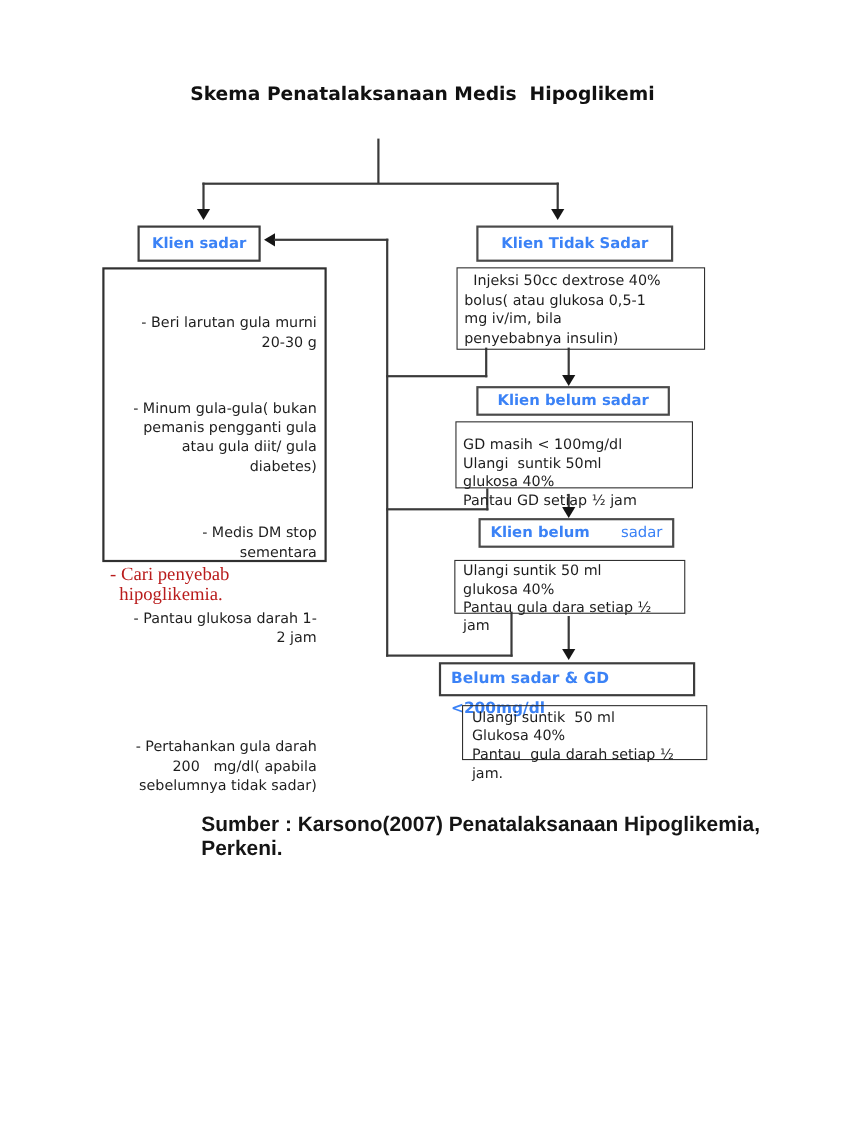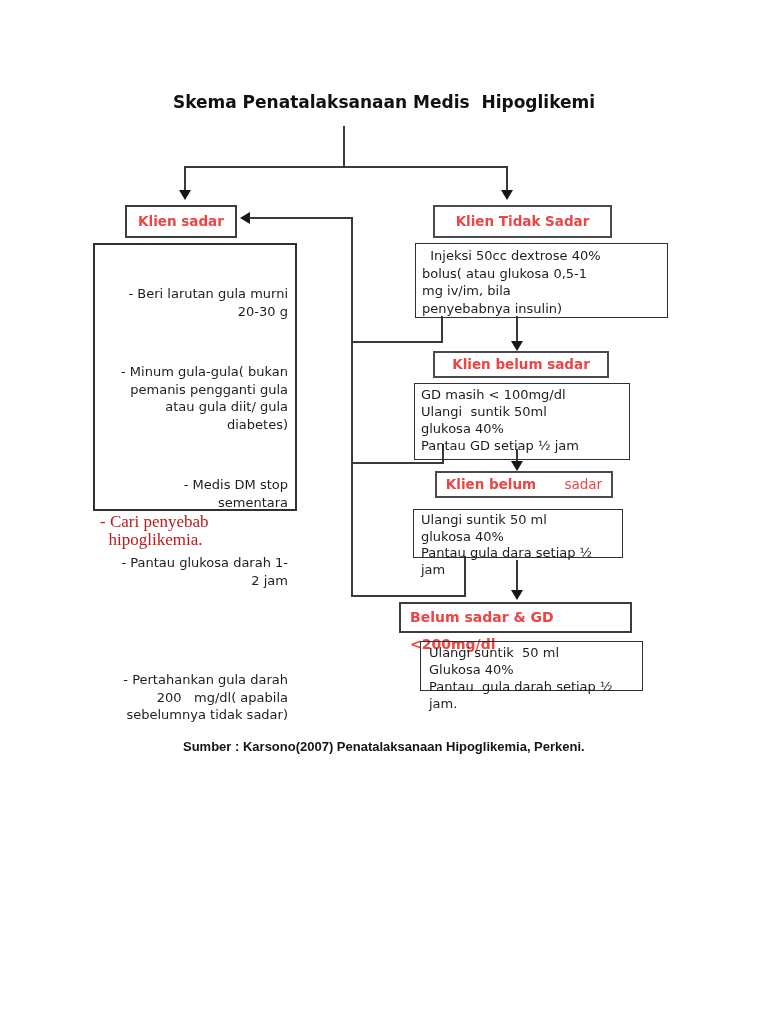--- a/index.html
+++ b/index.html
@@ -1,60 +1,60 @@
 <!DOCTYPE html>
 <html><head>
 <meta charset="utf-8">
 <style>
   html,body{margin:0;padding:0;}
   body{width:768px;height:1024px;background:#ffffff;position:relative;
        font-family:"DejaVu Sans",sans-serif;color:#1d1d1d;overflow:hidden;}
 
-  .title{position:absolute;top:92px;left:0;width:768px;text-align:center;
+  .title{position:absolute;top:76px;left:0;width:768px;text-align:center;
          font-size:17px;font-weight:bold;color:#111;white-space:pre;}
 
   
   .line{position:absolute;background:#3a3a3a;}
   .h{height:2px;} .v{width:2px;}
   .arr-down{position:absolute;width:0;height:0;
             border-left:6px solid transparent;border-right:6px solid transparent;
             border-top:10px solid #161616;}
   .arr-left{position:absolute;width:0;height:0;
             border-top:6px solid transparent;border-bottom:6px solid transparent;
             border-right:10px solid #161616;}
 
   
   .labelbox{position:absolute;box-sizing:border-box;border:2px solid #4a4a4a;
-            background:#fff;color:#ef4444;font-weight:bold;font-size:13.5px;
+            background:#fff;color:#3b82f6;font-weight:bold;font-size:13.5px;
             text-align:center;}
   .contentbox{position:absolute;box-sizing:border-box;border:1.5px solid #303030;
               background:transparent;font-size:13px;color:#1d1d1d;
               white-space:pre-wrap;}
   .note{position:absolute;font-size:17px;color:#b91c1c;white-space:pre-wrap;
         line-height:18px;font-family:Liberation Serif, serif;}
 
   .box-klien-sadar{left:125px;top:205px;width:112px;height:33px;line-height:29px;border-color:#3d3d3d;}
   .box-klien-tidak-sadar{left:433px;top:205px;width:179px;height:33px;line-height:29px;}
   .box-left{left:93px;top:243px;width:204px;height:268px;border-width:2px;
             padding:5px 7px;line-height:17.5px;text-align:right;}
   .box-left .item{margin-bottom:8px;white-space:pre-wrap;}
   .box-left .item:last-child{margin-bottom:0;margin-top:39px;}
   .note-cari{left:100px;top:513px;}
-  .box-injeksi{left:415px;top:243px;width:253px;height:75px;padding:3px 6px;line-height:17.5px;}
+  .box-injeksi{left:415px;top:243px;width:226px;height:75px;padding:3px 6px;line-height:17.5px;}
   .box-kbs1{left:433px;top:351px;width:176px;height:27px;line-height:23px;}
-  .box-gd{left:414px;top:383px;width:216px;height:77px;padding:2px 6px;line-height:17px;overflow:visible;}
+  .box-gd{left:414px;top:383px;width:216px;height:61px;padding:12px 6px;line-height:17px;overflow:visible;}
   .box-kbs2{left:435px;top:471px;width:178px;height:27px;line-height:23px;}
   .box-kbs2 .reg{font-weight:normal;margin-left:24px;}
   .box-ulangi1{left:413px;top:509px;width:210px;height:49px;padding:2px 7px;line-height:16.5px;overflow:visible;}
   .box-belum{left:399px;top:602px;width:233px;height:31px;line-height:27px;
              text-align:left;padding-left:9px;font-size:14px;border-color:#3d3d3d;}
   .box-ulangi2{left:420px;top:641px;width:223px;height:50px;padding:2px 8px;line-height:17px;overflow:visible;}
 
   .footer{position:absolute;left:183px;top:739px;font-family:"Liberation Sans",sans-serif;
-          font-size:13px;font-weight:bold;color:#151515;}
+          font-size:19px;font-weight:bold;color:#151515;}
 </style>
 </head>
 <body>
 
 <div class="title">Skema Penatalaksanaan Medis  Hipoglikemi</div>
 
 <div class="line v" style="left:343px;top:126px;height:41px;"></div>
 <div class="line h" style="left:184px;top:166px;width:324px;"></div>
 <div class="line v" style="left:184px;top:166px;height:26px;"></div>
 <div class="arr-down" style="left:179px;top:190px;"></div>

